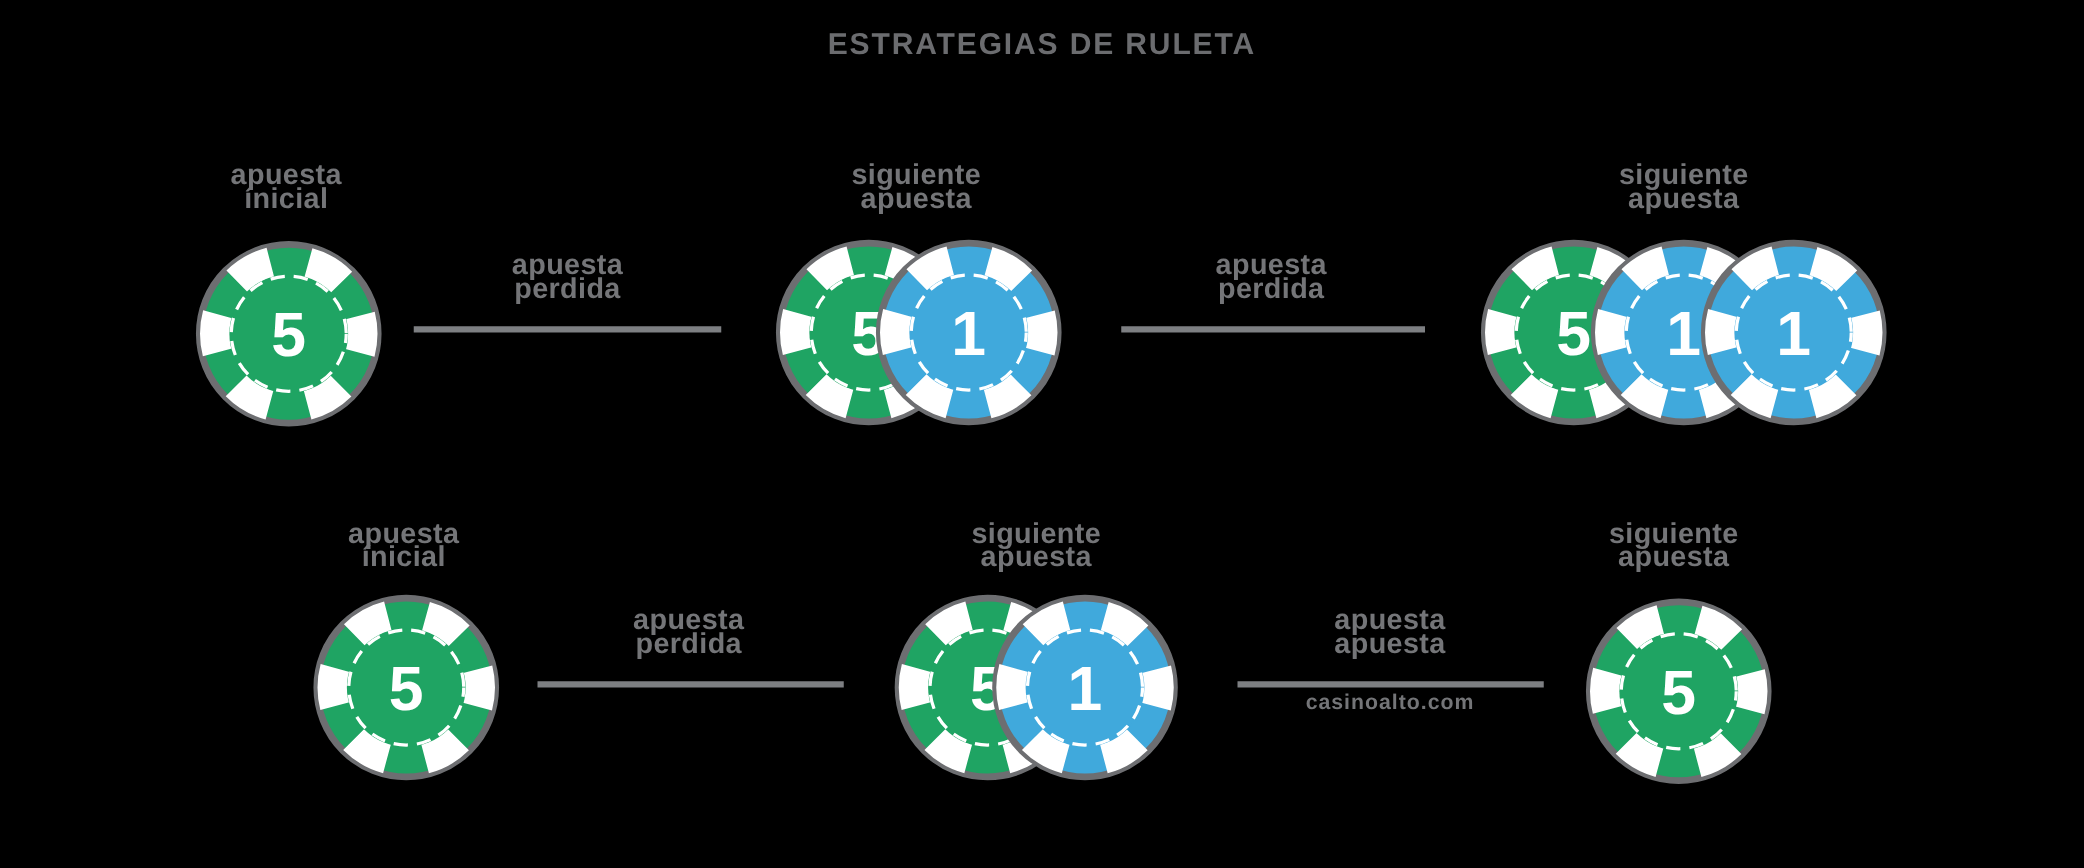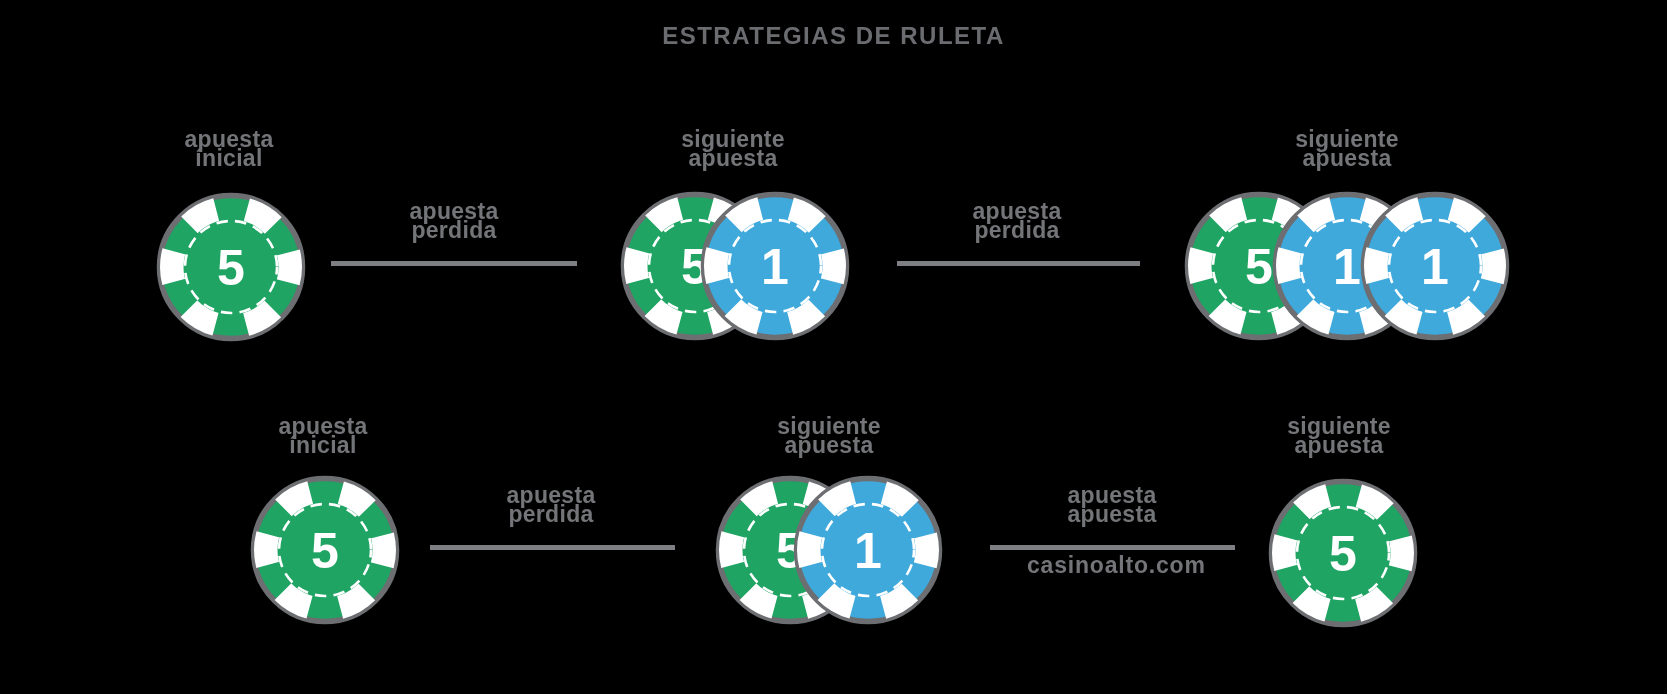--- a/index.html
+++ b/index.html
@@ -57,21 +57,21 @@
     position: absolute;
     height: 5px;
     background: var(--line-color, #7d7f82);
   }
 
   
   .watermark {
     position: absolute;
     width: 170px;
     text-align: center;
-    font-size: 23px;
+    font-size: 17px;
     font-weight: bold;
     letter-spacing: 0.8px;
     color: var(--label-text, #747578);
   }
 
   
   .chip-group { position: absolute; height: 150px; }
   .chip {
     position: absolute;
     top: 0;

